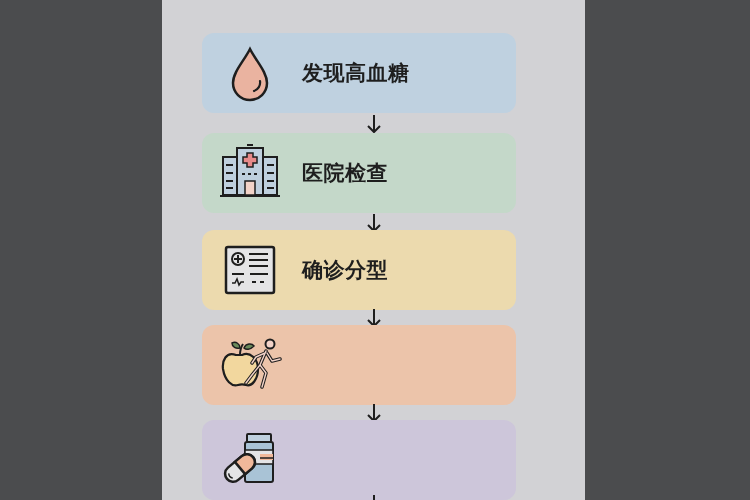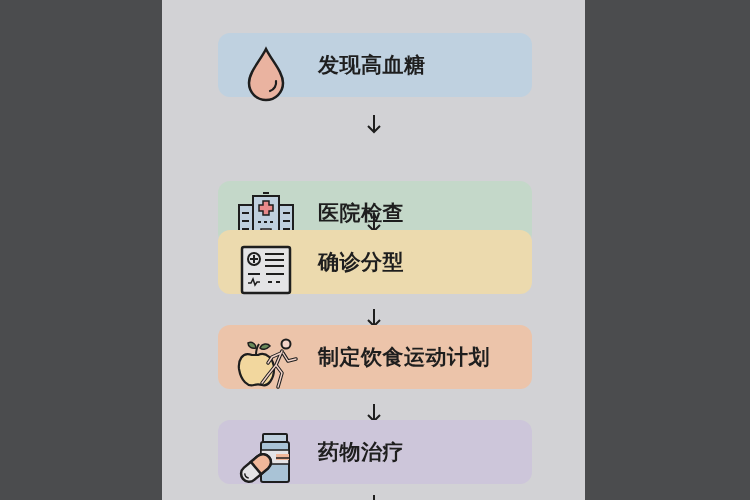--- a/index.html
+++ b/index.html
@@ -11,23 +11,23 @@
     }
     .panel {
       position: absolute;
       left: 162px; top: -14px;
       width: 423px; height: 540px;
       background: #d2d2d5;
       border-radius: 14px;
     }
     .step {
       position: absolute;
-      left: 218px;
+      left: 202px;
       width: 314px;
-      height: 64px;
+      height: 80px;
       border-radius: 12px;
       display: flex;
       align-items: center;
       box-sizing: border-box;
     }
     .step .icon {
       position: absolute;
       left: 18px;
       width: 60px; height: 60px;
       top: 10px;
@@ -60,21 +60,21 @@
   </span>
   <span class="label">发现高血糖</span>
 </div>
 
 <div class="arrow" style="top:114px;">
   <svg width="16" height="20" viewBox="0 0 16 20">
       <path d="M8 1 V18 M2 12 L8 18 L14 12" fill="none" stroke="#1e1e1e" stroke-width="2"></path>
     </svg>
 </div>
 
-<div class="step" style="top:133px; background:#c4d8c9;margin-top:48px;">
+<div class="step" style="top:133px; background:#c4d8c9;">
   <span class="icon">
     <svg width="60" height="60" viewBox="0 0 60 60">
       <rect x="3" y="14" width="14" height="38" fill="#bfd0de" stroke="#1e1e1e" stroke-width="2"></rect>
       <rect x="43" y="14" width="14" height="38" fill="#bfd0de" stroke="#1e1e1e" stroke-width="2"></rect>
       <rect x="17" y="5" width="26" height="47" fill="#bfd0de" stroke="#1e1e1e" stroke-width="2"></rect>
       <line x1="27" y1="2" x2="33" y2="2" stroke="#1e1e1e" stroke-width="2"></line>
       <path d="M27 10 h6 v4 h4 v6 h-4 v4 h-6 v-4 h-4 v-6 h4 Z" fill="#e88a8a" stroke="#1e1e1e" stroke-width="1.5"></path>
       <rect x="25" y="38" width="10" height="14" fill="#f2d3c8" stroke="#1e1e1e" stroke-width="1.5"></rect>
       <g stroke="#1e1e1e" stroke-width="2">
         <line x1="6" y1="22" x2="13" y2="22"></line>
@@ -135,21 +135,20 @@
     <svg width="64" height="60" viewBox="0 0 64 60">
       <path d="M16 20 C6 16 2 26 3 34 C5 46 12 52 18 50 C21 49 23 49 26 50 C32 52 38 44 38 34 C38 24 30 16 22 20 Z" fill="#f2d79e" stroke="#1e1e1e" stroke-width="2.2"></path>
       <path d="M20 20 C20 16 21 12 23 9" fill="none" stroke="#1e1e1e" stroke-width="2"></path>
       <path d="M12 8 C16 6 20 9 20 13 C16 14 12 12 12 8 Z" fill="#6a8a5a" stroke="#1e1e1e" stroke-width="1.5"></path>
       <path d="M24 13 C26 8 32 8 34 11 C30 15 26 15 24 13 Z" fill="#6a8a5a" stroke="#1e1e1e" stroke-width="1.5"></path>
       <circle cx="50" cy="9" r="4.5" fill="#f2d3c8" stroke="#1e1e1e" stroke-width="2"></circle>
       <path d="M46 16 L40 30 L46 38 L42 52 M40 30 L32 40 L26 48 M45 18 L36 22 L32 28 M47 18 L52 26 L60 24" fill="none" stroke="#1e1e1e" stroke-width="3.5" stroke-linecap="round" stroke-linejoin="round"></path>
       <path d="M46 16 L40 30 L46 38 L42 52 M40 30 L32 40 L26 48 M45 18 L36 22 L32 28 M47 18 L52 26 L60 24" fill="none" stroke="#f2d3c8" stroke-width="1.4" stroke-linecap="round" stroke-linejoin="round"></path>
     </svg>
   </span>
-  <span class="label">制定饮食运动计划</span>
 </div>
 
 <div class="arrow" style="top:403px;">
   <svg width="16" height="20" viewBox="0 0 16 20">
       <path d="M8 1 V18 M2 12 L8 18 L14 12" fill="none" stroke="#1e1e1e" stroke-width="2"></path>
     </svg>
 </div>
 
 <div class="step" style="top:420px; background:#cdc6da;">
   <span class="icon">
@@ -159,20 +158,19 @@
       <rect x="25" y="20" width="28" height="14" fill="#e4e4e6" stroke="#1e1e1e" stroke-width="1.5"></rect>
       <rect x="40" y="24" width="13" height="6" fill="#f0b89a"></rect>
       <line x1="40" y1="28" x2="53" y2="28" stroke="#1e1e1e" stroke-width="1.5"></line>
       <g transform="rotate(-40 20 38)">
         <rect x="3" y="30" width="34" height="16" rx="8" fill="#e4e4e6" stroke="#1e1e1e" stroke-width="2.5"></rect>
         <path d="M20 30 H29 A8 8 0 0 1 29 46 H20 Z" fill="#f0b89a" stroke="#1e1e1e" stroke-width="2.5"></path>
         <path d="M8 35 A4 4 0 0 0 8 41" fill="none" stroke="#1e1e1e" stroke-width="1.5"></path>
       </g>
     </svg>
   </span>
-  <span class="label">药物治疗</span>
 </div>
 
 <div class="arrow" style="top:494px; height:6px; overflow:hidden;">
   <svg width="16" height="20" viewBox="0 0 16 20">
       <path d="M8 1 V18" fill="none" stroke="#1e1e1e" stroke-width="2"></path>
     </svg>
 </div>
 
 </body></html>

